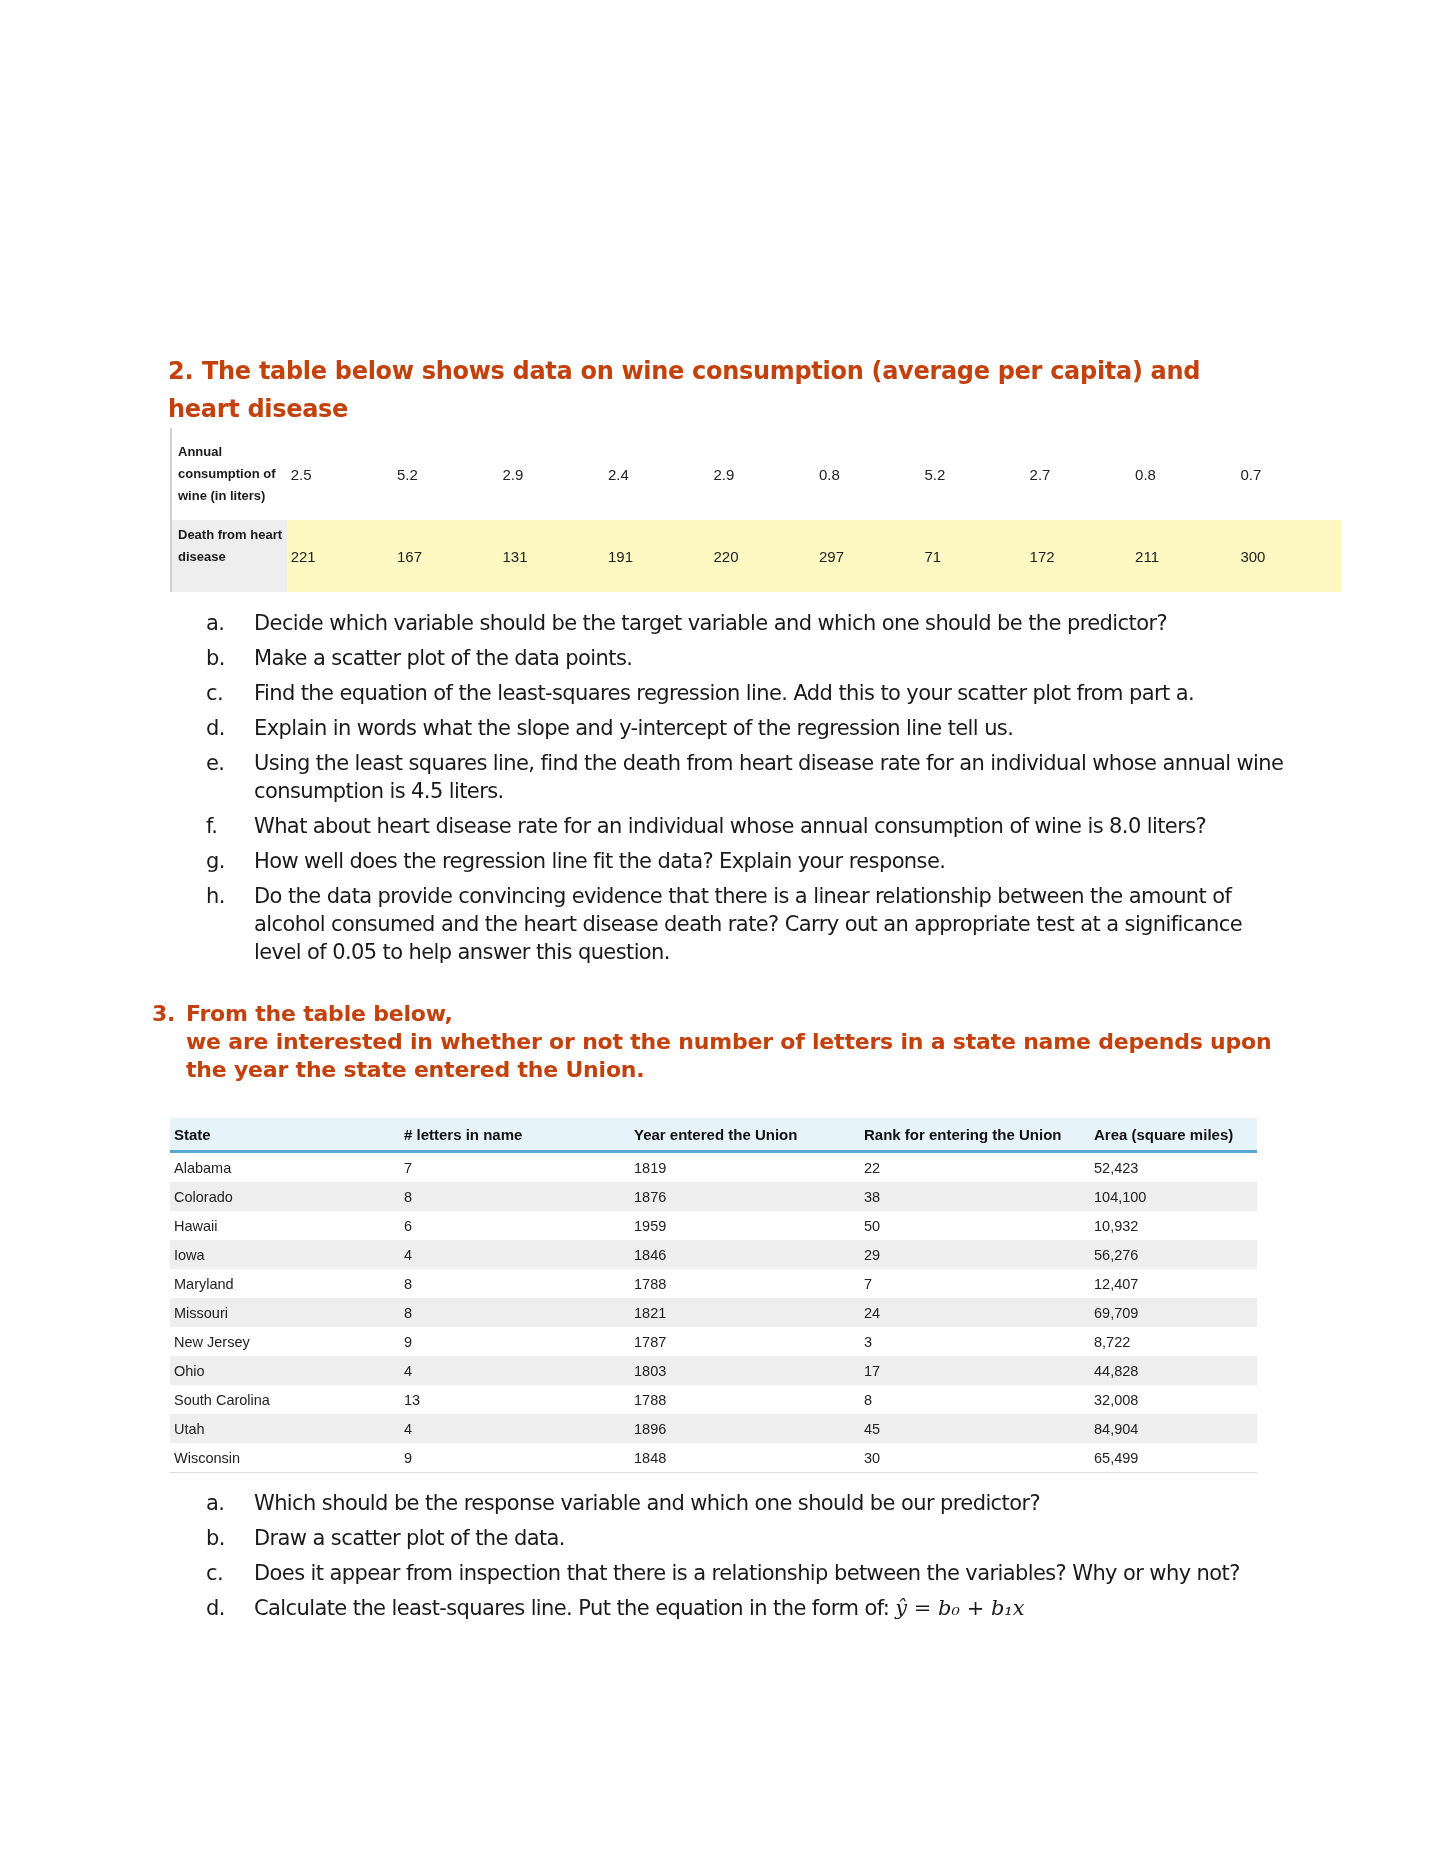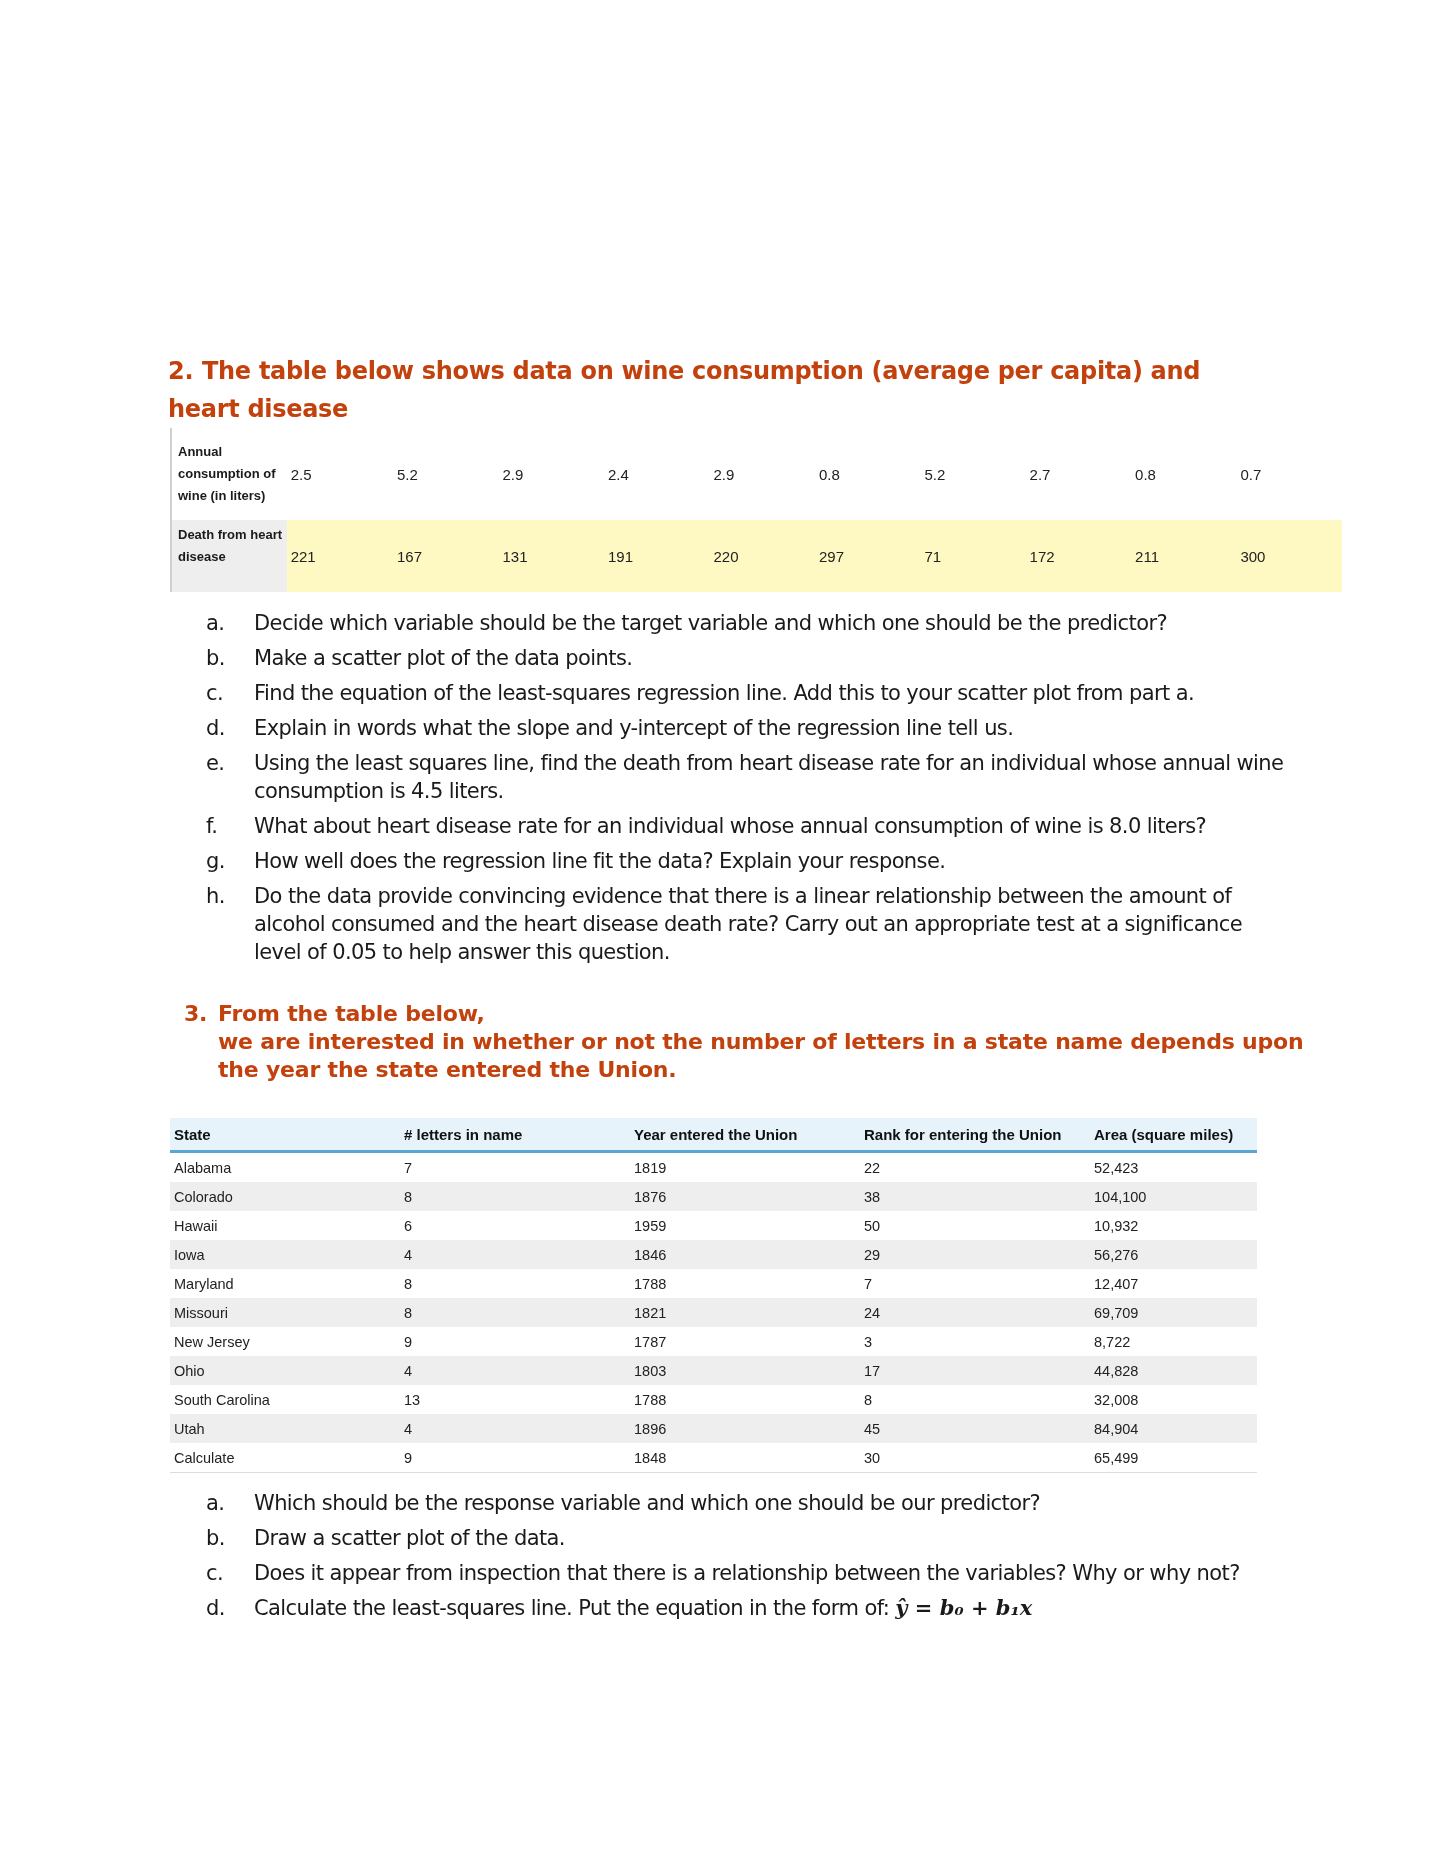--- a/index.html
+++ b/index.html
@@ -37,21 +37,21 @@
     
     .qlist {
       position: absolute; left: 206px; width: 1080px; margin: 0; padding: 0; list-style: none;
       font-family: "DejaVu Sans", "Liberation Sans", sans-serif; font-size: 21px; color: #1a1a1a;
       letter-spacing: -0.6px;
     }
     .qlist li { position: relative; padding-left: 48px; line-height: 28px; margin-bottom: 7px; }
     .qlist li .letter { position: absolute; left: 0; top: 0; }
     #q2-list { top: 609px; }
 
-    #q3-heading { left: 184px; top: 1000px; width: 1130px; font-size: 22px; line-height: 28px; letter-spacing: -0.2px; }
+    #q3-heading { left: 152px; top: 1000px; width: 1130px; font-size: 22px; line-height: 28px; letter-spacing: -0.2px; }
     #q3-heading .num { display: inline-block; width: 34px; }
     #q3-heading .rest { display: block; padding-left: 34px; }
 
     
     .states-table {
       position: absolute; left: 170px; top: 1118px; width: 1087px;
       border-collapse: collapse; font-size: 14.5px; color: #222;
     }
     .states-table th {
       text-align: left; font-weight: bold; background: #e6f3fb; height: 32px;
@@ -59,21 +59,21 @@
     }
     .states-table td { height: 29px; padding: 0 0 0 4px; }
     .states-table tbody tr:nth-child(even) td { background: #eeeeee; }
     .states-table tbody tr:last-child td { border-bottom: 1px solid #dddddd; }
     .states-table .c1 { width: 226px; }
     .states-table .c2 { width: 226px; }
     .states-table .c3 { width: 226px; }
     .states-table .c4 { width: 226px; }
 
     #q3-list { top: 1489px; }
-    .math { font-family: "DejaVu Serif", "Liberation Serif", serif; font-style: italic; letter-spacing: 0; font-weight: bold; }
+    .math { font-family: "DejaVu Serif", "Liberation Serif", serif; font-style: italic; letter-spacing: 0; }
   </style>
 </head>
 <body>
 
 <div class="page">
 
   <div id="q2-heading" class="q-heading">
     <span class="num">2.</span><span>The table below shows data on wine consumption (average per capita) and heart disease</span>
     <span class="line2">rate in a random sample of 10 countries.</span>
   </div>
@@ -200,21 +200,21 @@
           <td>32,008</td>
         </tr>
       <tr>
           <td>Utah</td>
           <td>4</td>
           <td>1896</td>
           <td>45</td>
           <td>84,904</td>
         </tr>
       <tr>
-          <td>Calculate</td>
+          <td>Wisconsin</td>
           <td>9</td>
           <td>1848</td>
           <td>30</td>
           <td>65,499</td>
         </tr>
     </tbody>
   </table>
 
   <ul id="q3-list" class="qlist">
     <li><span class="letter">a.</span><span>Which should be the response variable and which one should be our predictor?</span></li>

